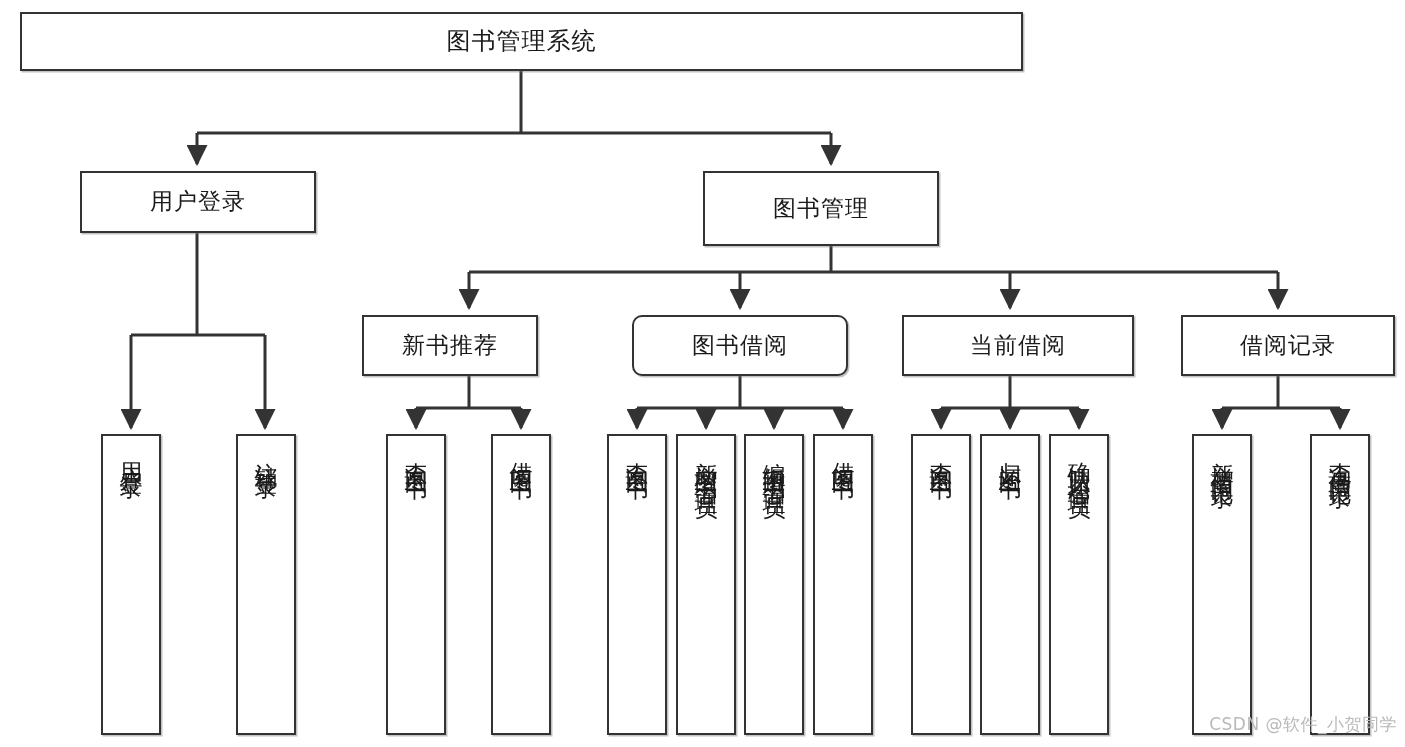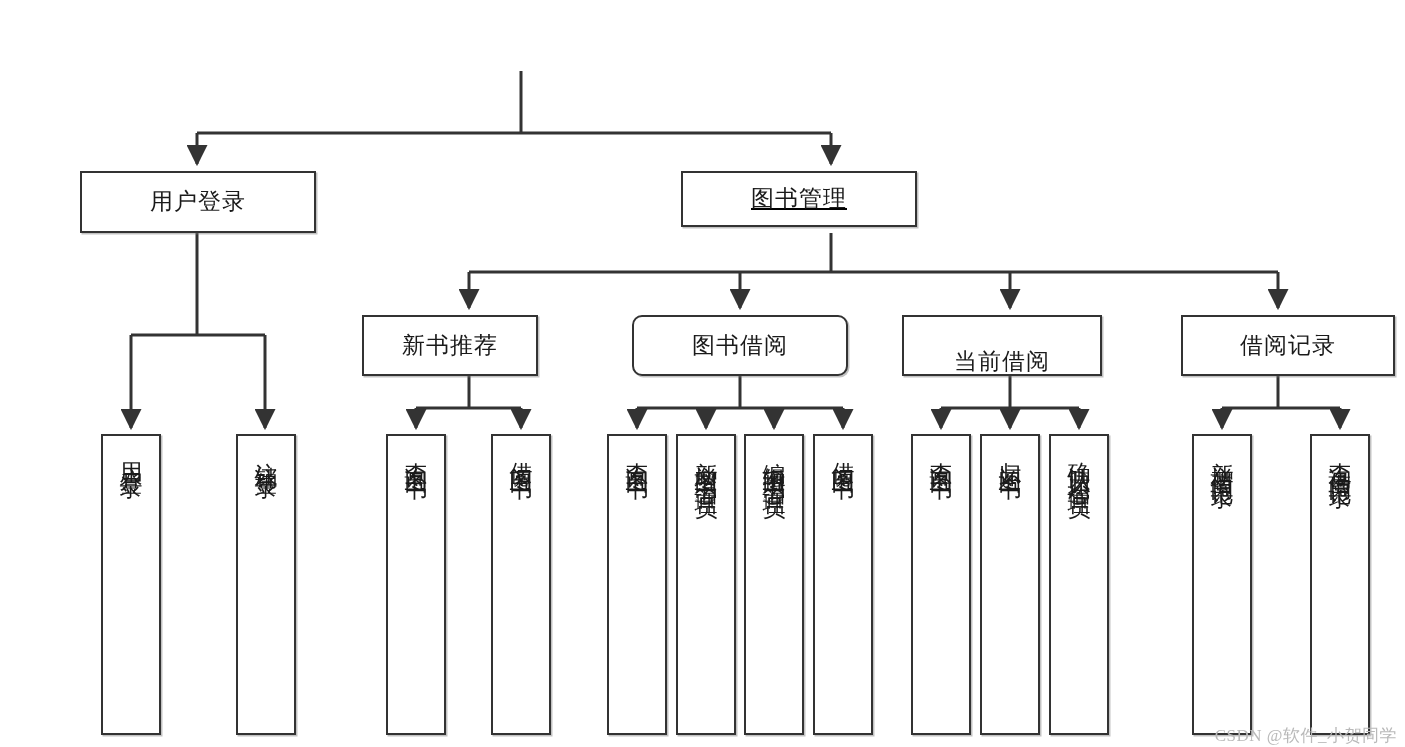--- a/index.html
+++ b/index.html
@@ -61,26 +61,25 @@
     left: 0;
     top: 0;
     width: 1405px;
     height: 747px;
     pointer-events: none;
   }
   
   #watermark {
     position: absolute;
     right: 8px;
-    bottom: 0;
+    bottom: 11px;
     font-size: 17px;
     color: #b9b9b9;
     letter-spacing: 0.5px;
     white-space: nowrap;
-    font-family: Liberation Serif, serif;
   }
 </style>
 </head>
 <body>
 
 <div id="canvas">
 
   <svg id="wires" viewBox="0 0 1405 747" xmlns="http://www.w3.org/2000/svg">
     <defs>
       <marker id="arrow" viewBox="0 0 10 10" refX="9" refY="5" markerWidth="7" markerHeight="7" orient="auto-start-reverse">
@@ -126,35 +125,38 @@
       <path d="M 1010 408 L 1010 428" marker-end="url(#arrow)"></path>
       <path d="M 1079 408 L 1079 428" marker-end="url(#arrow)"></path>
 
       <path d="M 1278 376 L 1278 408"></path>
       <path d="M 1222 408 L 1340 408"></path>
       <path d="M 1222 408 L 1222 428" marker-end="url(#arrow)"></path>
       <path d="M 1340 408 L 1340 428" marker-end="url(#arrow)"></path>
     </g>
   </svg>
 
+  <div class="node h root" style="left:20px; top:12px; width:1003px; height:59px;">
+    <span class="label">图书管理系统</span>
+  </div>
 
   <div class="node h" style="left:80px; top:171px; width:236px; height:62px;">
     <span class="label">用户登录</span>
   </div>
-  <div class="node h" style="left:681px; top:171px; width:236px; height:56px;text-decoration:underline;">
+  <div class="node h" style="left:703px; top:171px; width:236px; height:75px;">
     <span class="label">图书管理</span>
   </div>
 
   <div class="node h" style="left:362px; top:315px; width:176px; height:61px;">
     <span class="label">新书推荐</span>
   </div>
   <div class="node h" style="left:632px; top:315px; width:216px; height:61px;border-radius:10px;">
     <span class="label">图书借阅</span>
   </div>
-  <div class="node h" style="left:902px; top:315px; width:200px; height:61px;align-items:flex-end;">
+  <div class="node h" style="left:902px; top:315px; width:232px; height:61px;">
     <span class="label">当前借阅</span>
   </div>
   <div class="node h" style="left:1172px; top:315px; width:214px; height:61px;margin-left:9px;">
     <span class="label">借阅记录</span>
   </div>
 
   <div class="node v" style="left:101px; top:434px; width:60px; height:301px;">
     <span class="label">用户登录</span>
   </div>
   <div class="node v" style="left:236px; top:434px; width:60px; height:301px;">

